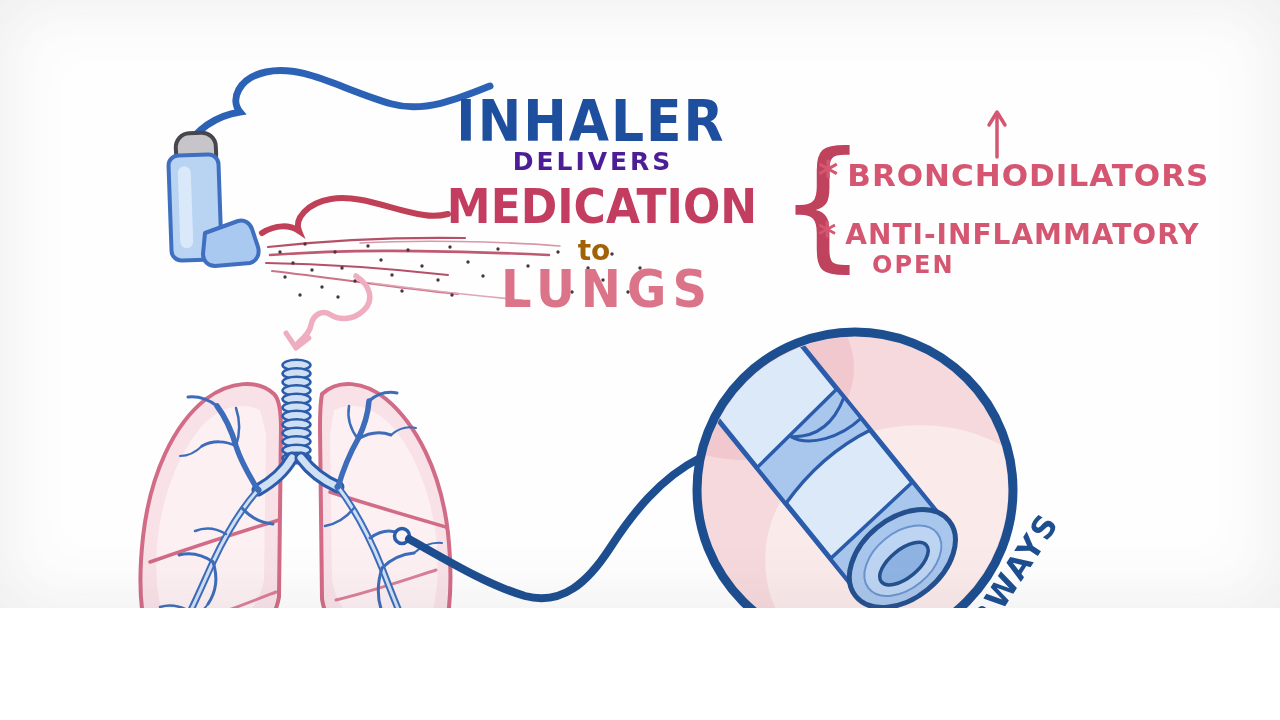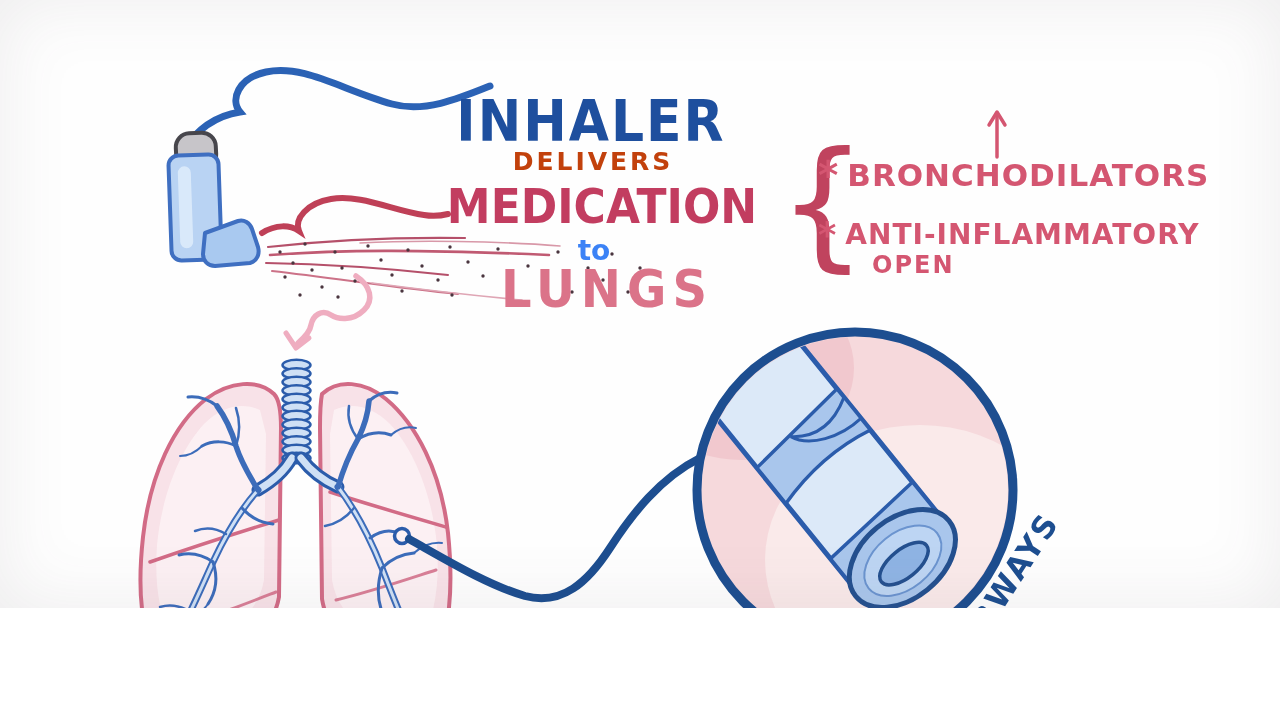--- a/index.html
+++ b/index.html
@@ -5,23 +5,23 @@
   html,body{margin:0;padding:0;background:#ffffff;}
   #frame{position:relative;width:1280px;height:608px;overflow:hidden;
          background:#fefefe;font-family:"DejaVu Sans",sans-serif;}
   #frame::after{content:"";position:absolute;inset:0;pointer-events:none;
          box-shadow:inset 0 0 70px rgba(90,80,85,.10);}
   svg{position:absolute;left:0;top:0;}
   .t{position:absolute;font-weight:bold;white-space:nowrap;line-height:1;}
   .ctr{transform:translateX(-50%);}
   .ctr-tall{transform:translateX(-50%) scaleY(1.08);transform-origin:top center;}
   .inhaler-word   {left:591px;top:93px; font-size:52px;letter-spacing:2px;color:#1e4f9e;}
-  .delivers-word  {left:593px;top:149px;font-size:25px;letter-spacing:3px;color:#c2410c;}
+  .delivers-word  {left:593px;top:149px;font-size:25px;letter-spacing:3px;color:#4c1d95;}
   .medication-word{left:602px;top:183px;font-size:44px;letter-spacing:0px;color:#c23d60;}
-  .to-word        {left:594px;top:237px;font-size:28px;color:#3b82f6;}
+  .to-word        {left:594px;top:237px;font-size:28px;color:#a16207;}
   .lungs-word     {left:607px;top:263px;font-size:48px;letter-spacing:6px;color:#db7389;}
   .open-airways   {left:998px;top:69px;font-size:27px;letter-spacing:1px;color:#d45671;}
   .brace          {left:778px;top:134px;font-size:140px;font-weight:400;color:#c0435e;}
   .bullet{position:absolute;display:flex;align-items:flex-start;color:#d45671;font-weight:bold;}
   .bullet .mark{font-size:1.25em;line-height:.9;margin-right:8px;position:relative;top:2px;}
   .bullet1{left:818px;top:157px;font-size:31px;letter-spacing:1px;}
   .bullet2{left:818px;top:218px;font-size:28px;letter-spacing:1px;}
   .drugs-word     {left:872px;top:253px;font-size:24px;letter-spacing:2px;color:#d45671;}
   .airways-label  {left:921px;top:578px;width:160px;text-align:center;font-size:31px;
                    letter-spacing:2px;color:#1d4e90;transform:rotate(-57deg);}

